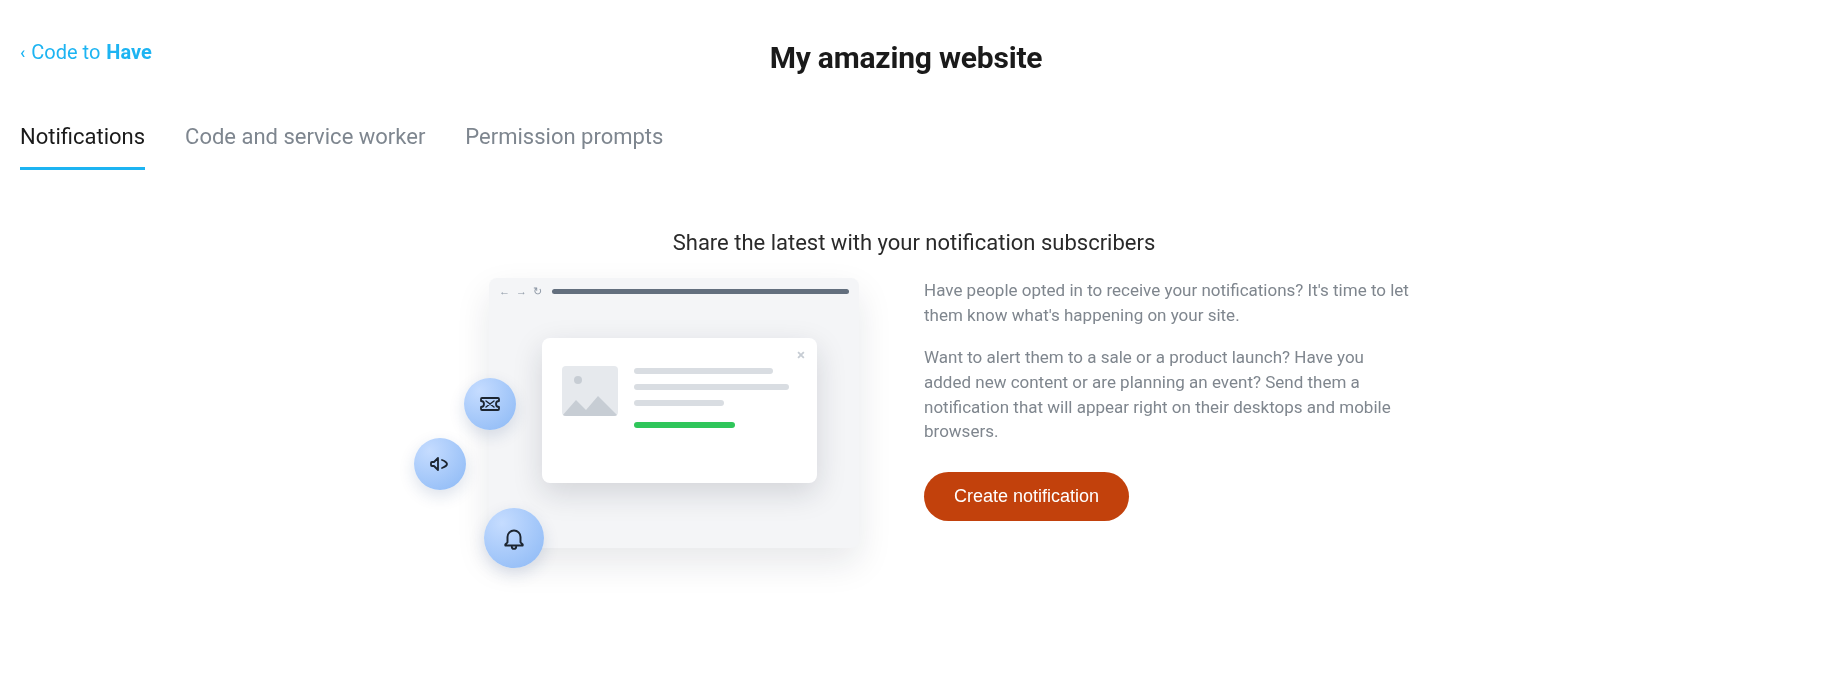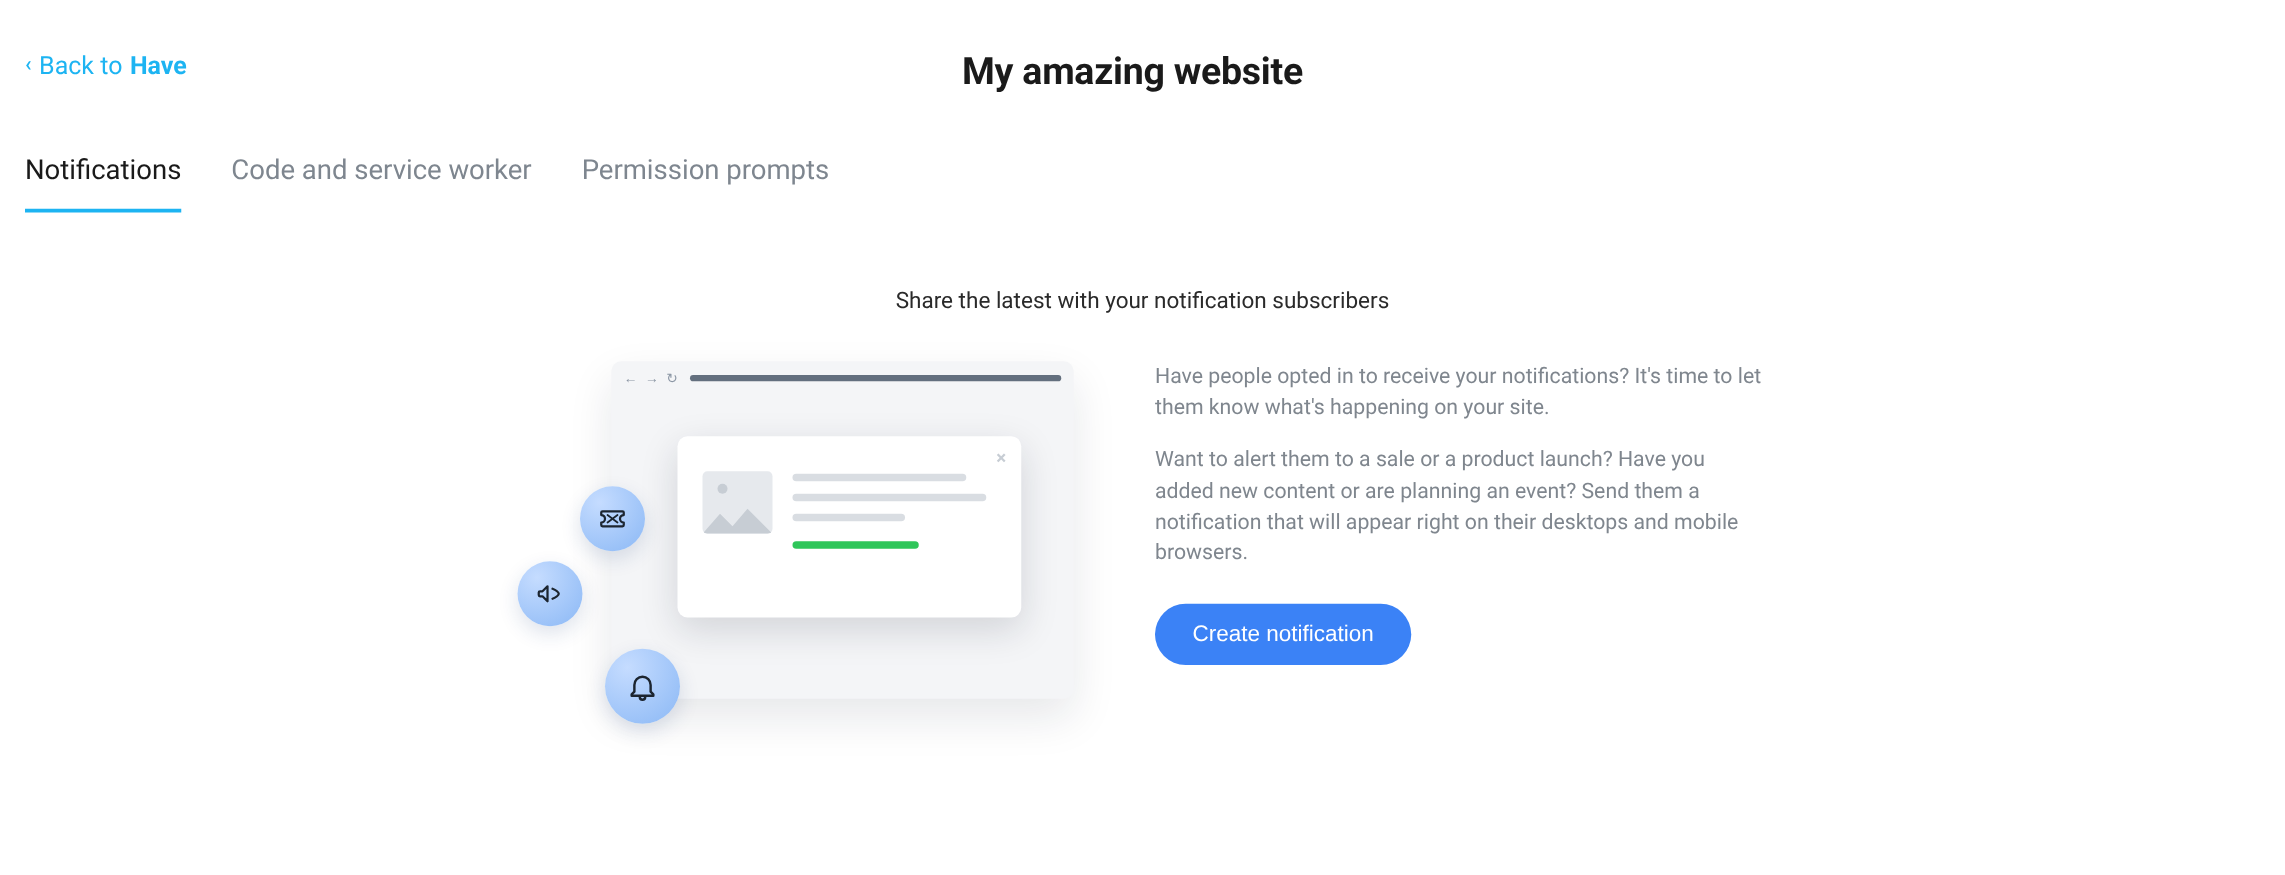--- a/index.html
+++ b/index.html
@@ -60,24 +60,24 @@
     display: flex;
     justify-content: center;
   }
   .content-inner {
     width: 1000px;
     display: flex;
     flex-direction: column;
     align-items: center;
   }
   .subheading {
-    font-size: 18px;
+    font-size: 22px;
     color: #2a2a2a;
     font-weight: 400;
-    margin-bottom: 38px;
+    margin-bottom: 23px;
   }
   .hero-row {
     display: flex;
     align-items: flex-start;
     gap: 60px;
     width: 100%;
   }
   .illus-wrap {
     width: 450px;
     height: 310px;
@@ -156,37 +156,37 @@
   .bubble svg { stroke:#1c2530; }
   .text-col {
     flex: 1;
     font-size: 17px;
     line-height: 1.45;
     color: #7f868e;
   }
   .text-col p { margin-bottom: 18px; }
   .cta {
     display:inline-block;
-    background:#3b82f6;
+    background:#c2410c;
     color:#fff;
     font-size:18px;
     padding: 14px 30px;
     border-radius: 999px;
     border:none;
     cursor:pointer;
     margin-top: 10px;
   }
 </style>
 </head>
 <body>
 
 <div class="page">
   <a class="back-link">
     <span class="chev">‹</span>
-    <span>Back to</span>
+    <span>Code to</span>
     <span class="sites">Have</span>
   </a>
 
   <div class="title-wrap">
     <h1 class="title">My amazing website</h1>
   </div>
 
   <div class="tabs">
     <div class="tab active">Notifications</div>
     <div class="tab">Code and service worker</div>

